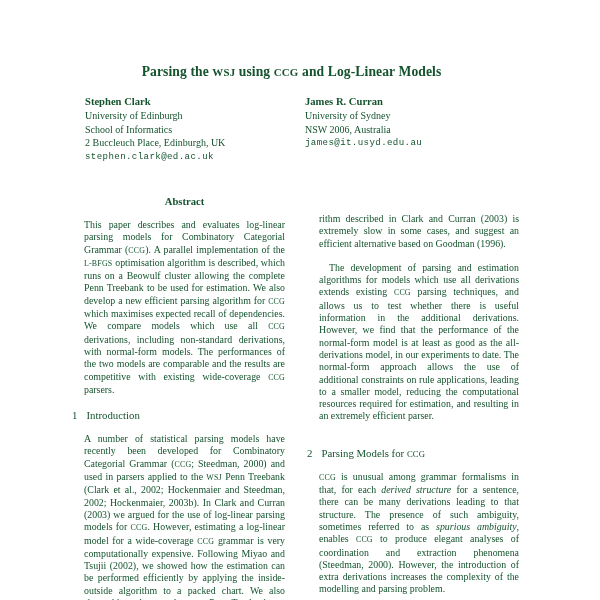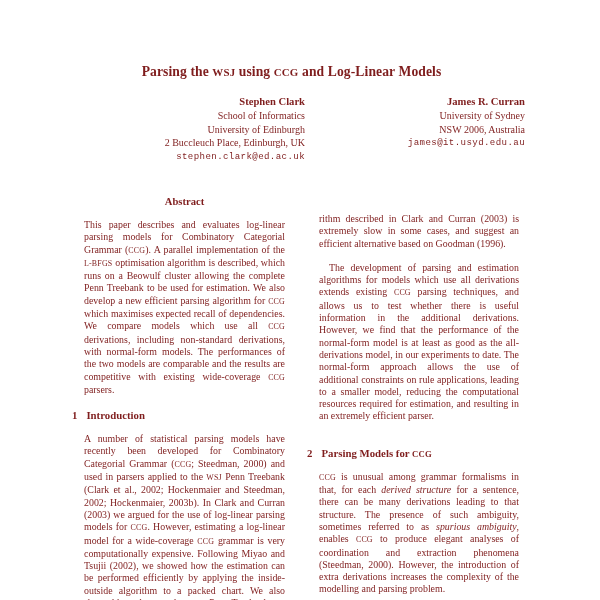--- a/index.html
+++ b/index.html
@@ -2,21 +2,21 @@
 <html lang="en"><head>
 <meta charset="utf-8">
 <style>
   html, body { margin: 0; padding: 0; background: #ffffff; }
   .page {
     position: relative;
     width: 583px;
     height: 600px;
     background: #ffffff;
     overflow: hidden;
-    color: #7f1d1d;
+    color: #14532d;
     font-family: "Liberation Serif", serif;
   }
   .title {
     position: absolute;
     top: 64px;
     left: 0;
     width: 100%;
     text-align: center;
     font-size: 13.6px;
     font-weight: bold;
@@ -24,21 +24,21 @@
   }
   .authors {
     position: absolute;
     top: 95px;
     left: 85px;
     width: 440px;
     display: flex;
   }
   .author {
     width: 50%;
-    text-align: right;
+    text-align: left;
     font-size: 10px;
     line-height: 13.8px;
   }
   .author .name { font-weight: bold; font-size: 10.6px; }
   .author .email {
     font-family: "Liberation Mono", monospace;
     font-size: 9.1px;
     letter-spacing: 0.4px;
   }
   .col { position: absolute; text-align: justify; }
@@ -49,43 +49,43 @@
     font-weight: bold;
     font-size: 10.6px;
     margin: 0 0 7px 0;
   }
   .abstract-body {
     margin: 0 9px;
     font-size: 9.2px;
     line-height: 10.8px;
   }
   .sec-heading {
-    font-weight: bold;
+    font-weight: normal;
     font-size: 10.8px;
     margin: 13px 0 8px 0;
     text-align: left;
   }
   .col-right .sec-heading { margin-top: 24px; }
   .sec-heading .num { margin-right: 9px; }
   p.body { margin: 12px; font-size: 9.9px; line-height: 12.3px; }
   p.indent { text-indent: 10px; }
   .sc { font-size: 0.8em; letter-spacing: 0.2px; }
 </style>
 </head>
 <body>
 
 <div class="page">
 
   <div class="title">Parsing the <span class="sc">WSJ</span> using <span class="sc">CCG</span> and Log-Linear Models</div>
 
   <div class="authors">
     <div class="author">
       <div class="name">Stephen Clark</div>
+      <div>University of Edinburgh</div>
       <div>School of Informatics</div>
-      <div>University of Edinburgh</div>
       <div>2 Buccleuch Place, Edinburgh, UK</div>
       <div class="email">stephen.clark@ed.ac.uk</div>
     </div>
     <div class="author">
       <div class="name">James R. Curran</div>
       <div>University of Sydney</div>
       <div>NSW 2006, Australia</div>
       <div class="email">james@it.usyd.edu.au</div>
     </div>
   </div>

